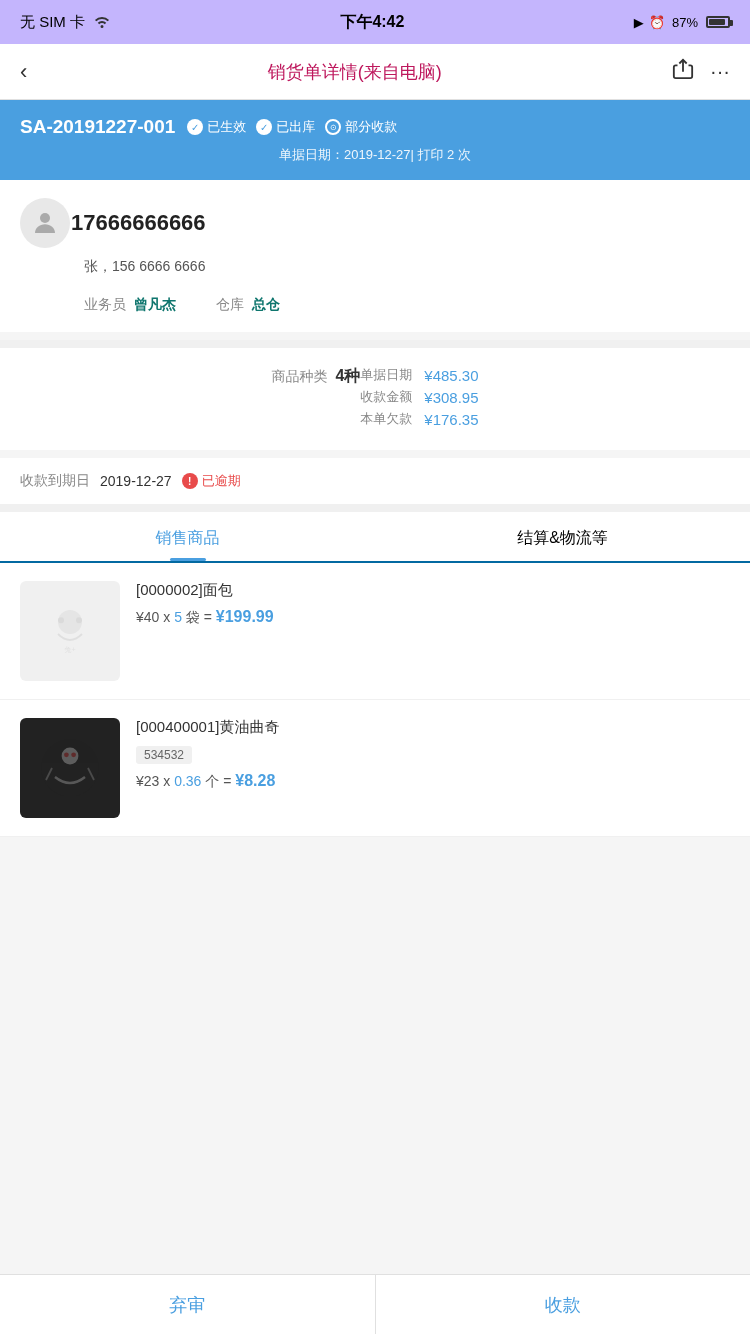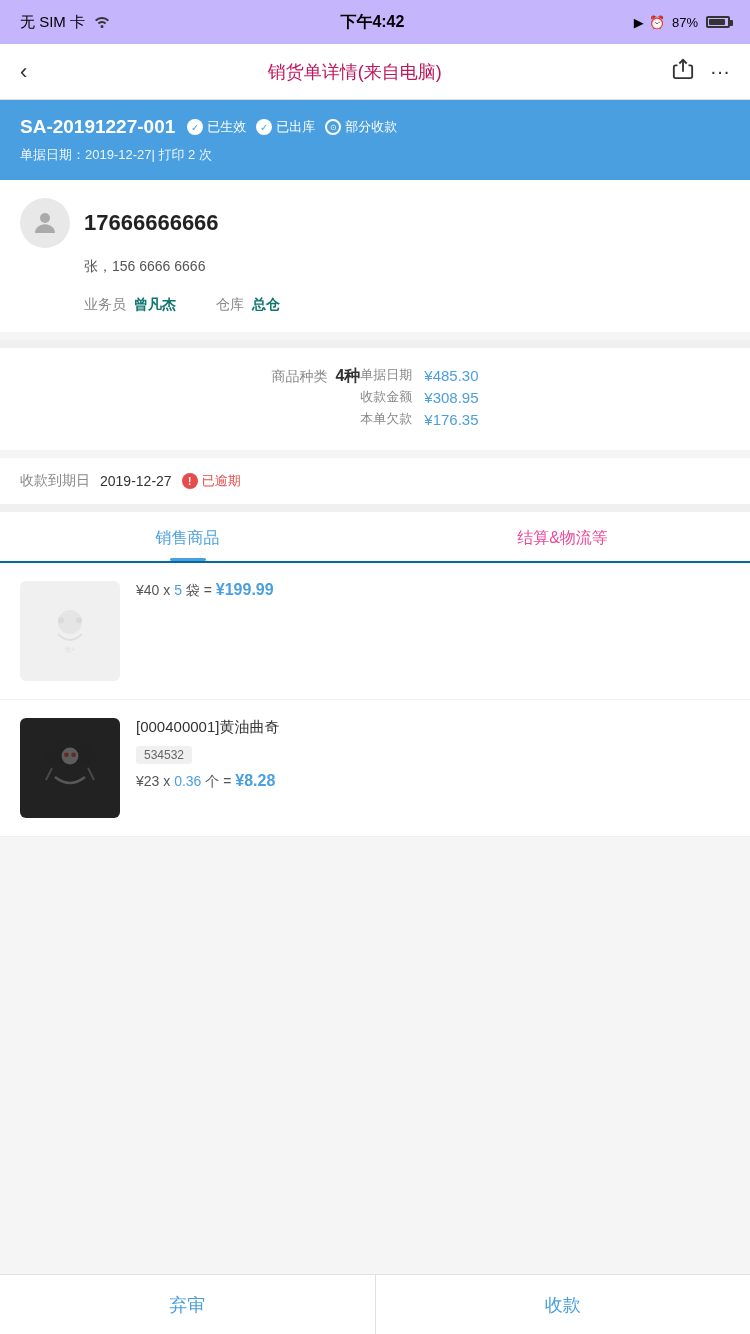--- a/index.html
+++ b/index.html
@@ -116,32 +116,33 @@
       border-radius: 50%;
       background: #fff;
       display: flex; align-items: center; justify-content: center;
       font-size: 10px;
     }
     .badge-icon.blue { background: #fff; color: #4A9FE0; }
     .badge-icon.clock { background: transparent; border: 2px solid #fff; color: #fff; font-size: 8px; }
     .header-meta {
       font-size: 13px;
       color: rgba(255,255,255,0.9);
+      text-align: center;
     }
 
     
     .customer-section {
       background: #fff;
       padding: 18px 20px;
       margin-bottom: 8px;
     }
     .customer-row {
       display: flex;
       align-items: center;
-      gap: 14px;
+      gap: 1px;
       margin-bottom: 10px;
     }
     .avatar {
       width: 50px; height: 50px;
       border-radius: 50%;
       background: #e8e8e8;
       display: flex; align-items: center; justify-content: center;
       font-size: 22px;
       color: #888;
       flex-shrink: 0;
@@ -243,21 +244,21 @@
     .tabs-bar {
       background: #fff;
       display: flex;
       border-bottom: 2px solid #0369a1;
     }
     .tab-item {
       flex: 1;
       text-align: center;
       padding: 16px 0 12px;
       font-size: 16px;
-      color: #ec4899;
+      color: #000000;
       cursor: pointer;
       position: relative;
     }
     .tab-item.active {
       color: #4A9FE0;
     }
     .tab-item.active::after {
       content: '';
       position: absolute;
       bottom: 0; left: 50%;
@@ -475,20 +476,21 @@
     <div class="product-thumb">
       <svg viewBox="0 0 100 100" fill="#ccc">
         <circle cx="50" cy="35" r="20"></circle>
         <circle cx="35" cy="32" r="5" fill="#aaa"></circle>
         <circle cx="65" cy="32" r="5" fill="#aaa"></circle>
         <path d="M30 55 Q50 75 70 55" stroke="#bbb" stroke-width="3" fill="none"></path>
         <text x="50" y="85" text-anchor="middle" font-size="12" fill="#bbb">兔+</text>
       </svg>
     </div>
     <div class="product-info">
+      <div class="product-name">[0000002]面包</div>
       <div class="product-price-row">
         <span>¥40</span>
         <span> x </span>
         <span class="price-qty">5</span>
         <span>袋</span>
         <span> = </span>
         <span class="price-total">¥199.99</span>
       </div>
     </div>
   </div>

